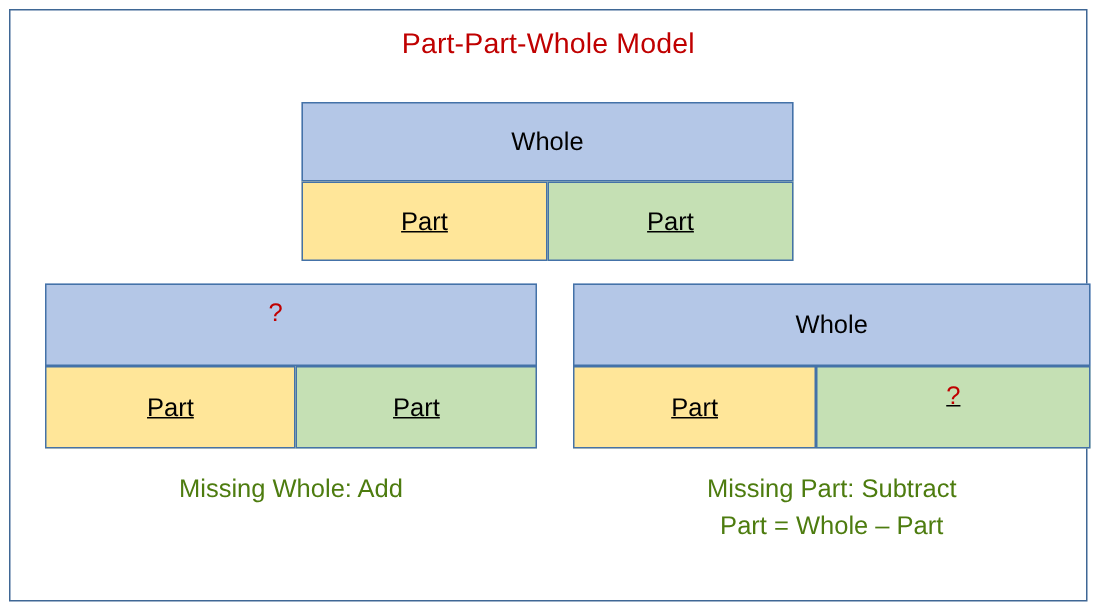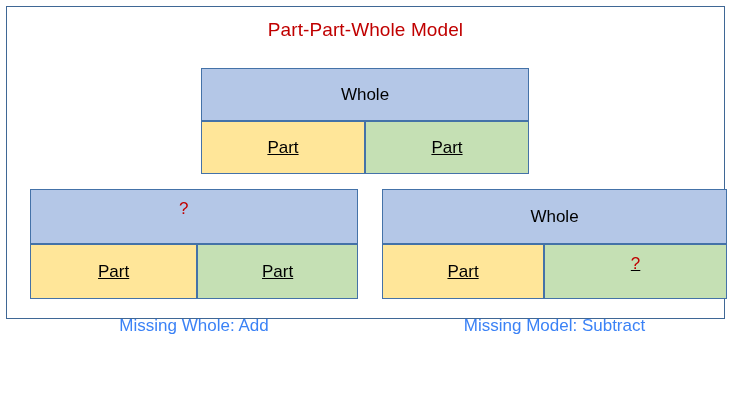--- a/index.html
+++ b/index.html
@@ -14,21 +14,21 @@
     position: relative;
     overflow: hidden;
   }
 
   
   #figure-frame {
     position: absolute;
     left: 6px;
     top: 6px;
     width: 719px;
-    height: 313px;
+    height: 395px;
     box-sizing: border-box;
     border: 1.5px solid #3f6795;
     background: #ffffff;
   }
 
   
   #figure-title {
     position: absolute;
     left: 0;
     top: 12px;
@@ -124,21 +124,21 @@
   #model-right .row-bottom .cell.green  { width: 53%; }
   #model-right .row-bottom .cell.green {
     align-items: flex-start;
     padding-top: 10px;
   }
 
   
   .caption {
     position: absolute;
     font-size: 17px;
-    color: #3b82f6;
+    color: #4d7c0f;
     text-align: center;
     line-height: 1.45;
     white-space: nowrap;
   }
   #caption-left  { left: 23px;  top: 307px; width: 328px; }
   #caption-right { left: 375px; top: 307px; width: 345px; }
   .caption-line { display: block; }
 </style>
 </head>
 <body>
@@ -179,16 +179,17 @@
     </div>
     <div class="bar-row row-bottom">
       <div class="cell yellow">Part</div>
       <div class="cell green">
         <span class="qmark">?</span>
       </div>
     </div>
   </div>
 
   <div class="caption" id="caption-right">
-    <span class="caption-line">Missing Model: Subtract</span>
+    <span class="caption-line">Missing Part: Subtract</span>
+    <span class="caption-line">Part = Whole – Part</span>
   </div>
 
 </div>
 
 </body></html>

